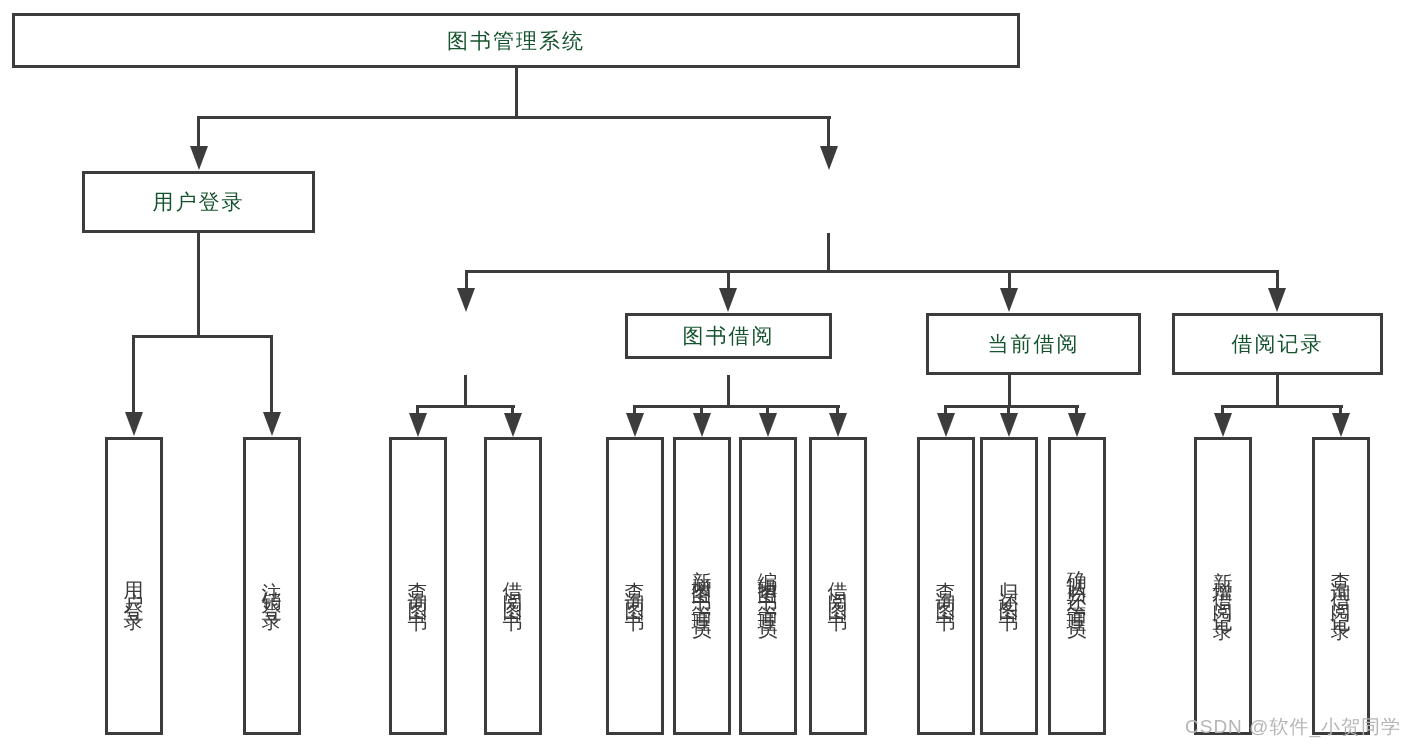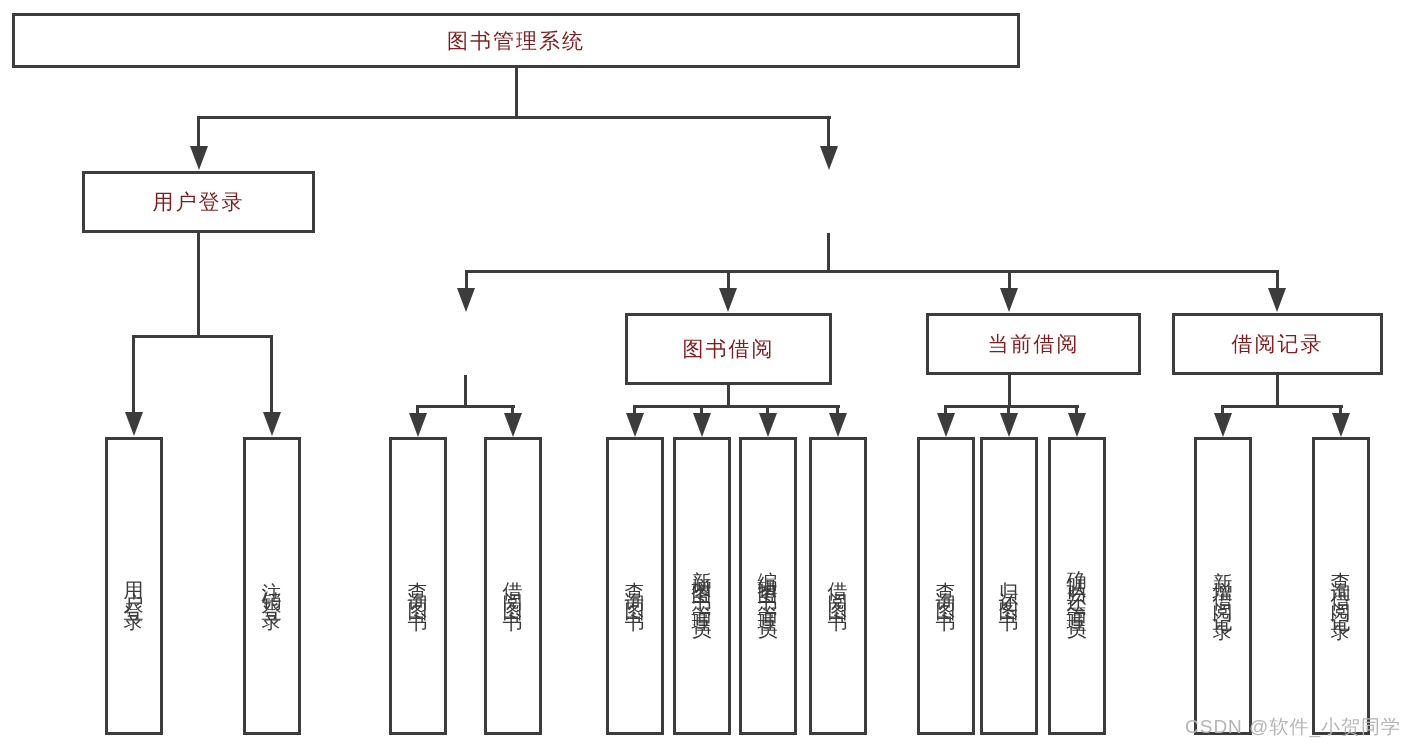--- a/index.html
+++ b/index.html
@@ -11,21 +11,21 @@
     overflow:hidden;
   }
   .box{
     position:absolute;
     border:3px solid #3c3c3c;
     background:#ffffff;
     display:flex;
     align-items:center;
     justify-content:center;
     font-size:21px;
-    color:#7f1d1d;
+    color:#14532d;
     letter-spacing:2px;
     box-sizing:border-box;
     z-index:2;
   }
   .vbox{
     position:absolute;
     border:3px solid #3c3c3c;
     background:#ffffff;
     box-sizing:border-box;
     width:58px;
@@ -91,21 +91,21 @@
   <div class="hline" style="left:465px;top:270px;width:814px;"></div>
   <div class="vline" style="left:465px;top:270px;height:20px;"></div>
   <div class="arr" style="left:457px;top:288px;"></div>
   <div class="vline" style="left:727px;top:270px;height:20px;"></div>
   <div class="arr" style="left:719px;top:288px;"></div>
   <div class="vline" style="left:1008px;top:270px;height:20px;"></div>
   <div class="arr" style="left:1000px;top:288px;"></div>
   <div class="vline" style="left:1276px;top:270px;height:20px;"></div>
   <div class="arr" style="left:1268px;top:288px;"></div>
 
-  <div class="box" style="left:625px;top:313px;width:207px;height:72px;">
+  <div class="box" style="left:625px;top:313px;width:207px;height:46px;">
     <span>图书借阅</span>
   </div>
   <div class="box" style="left:902px;top:313px;width:215px;height:62px;margin-left:24px;">
     <span>当前借阅</span>
   </div>
   <div class="box" style="left:1172px;top:313px;width:211px;height:62px;justify-content:center;">
     <span>借阅记录</span>
   </div>
 
   <div class="vline" style="left:464px;top:375px;height:32px;"></div>

